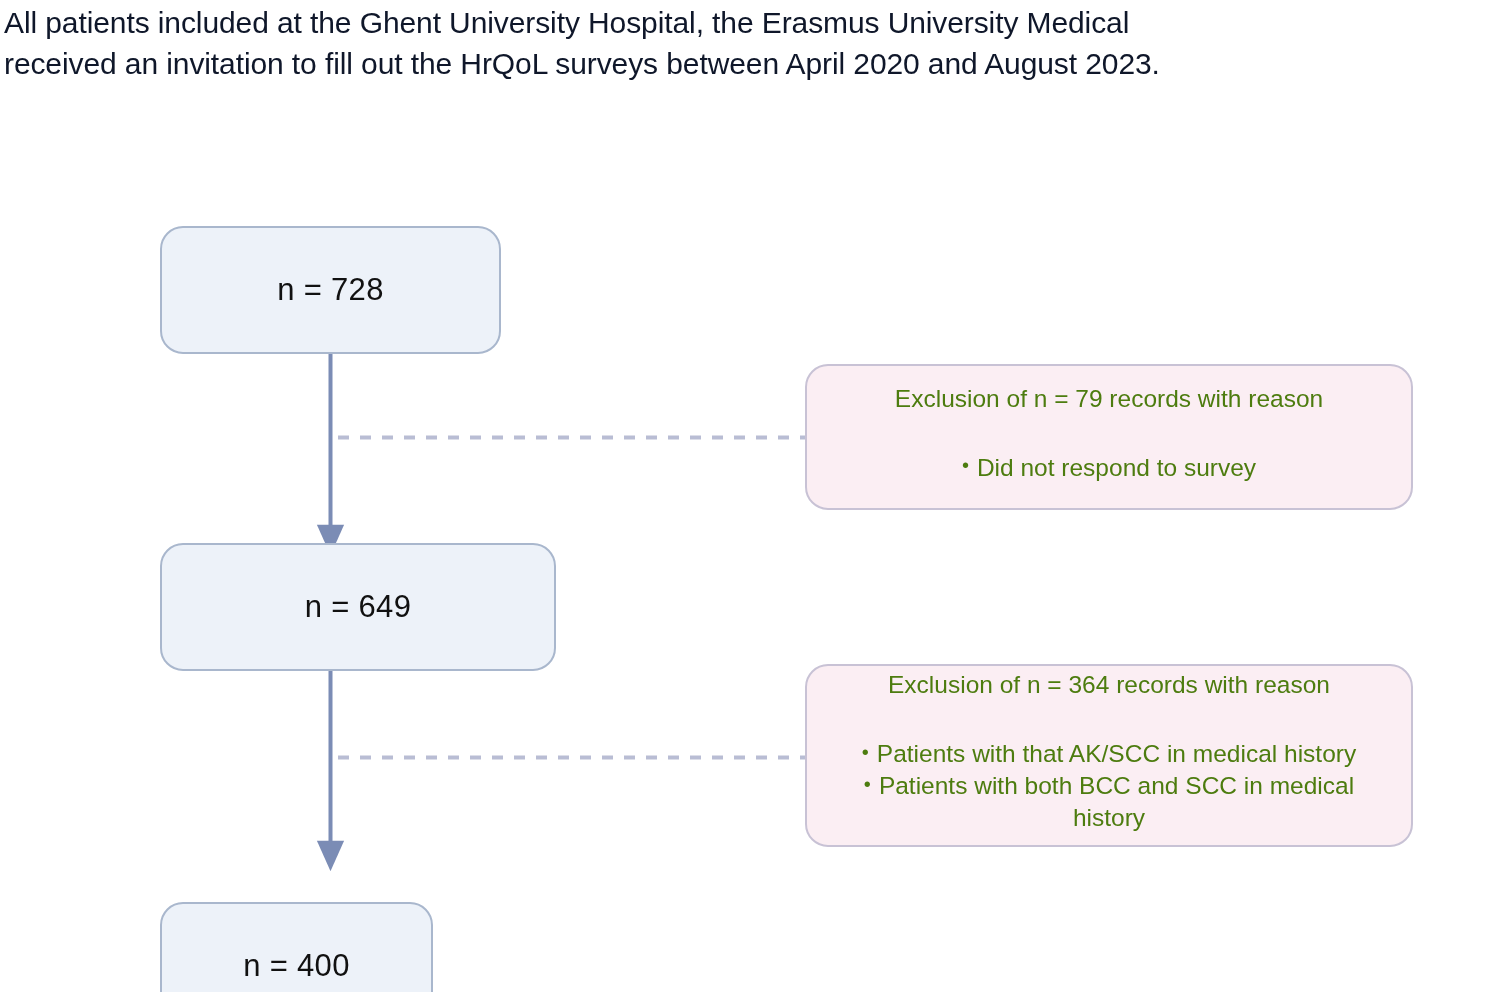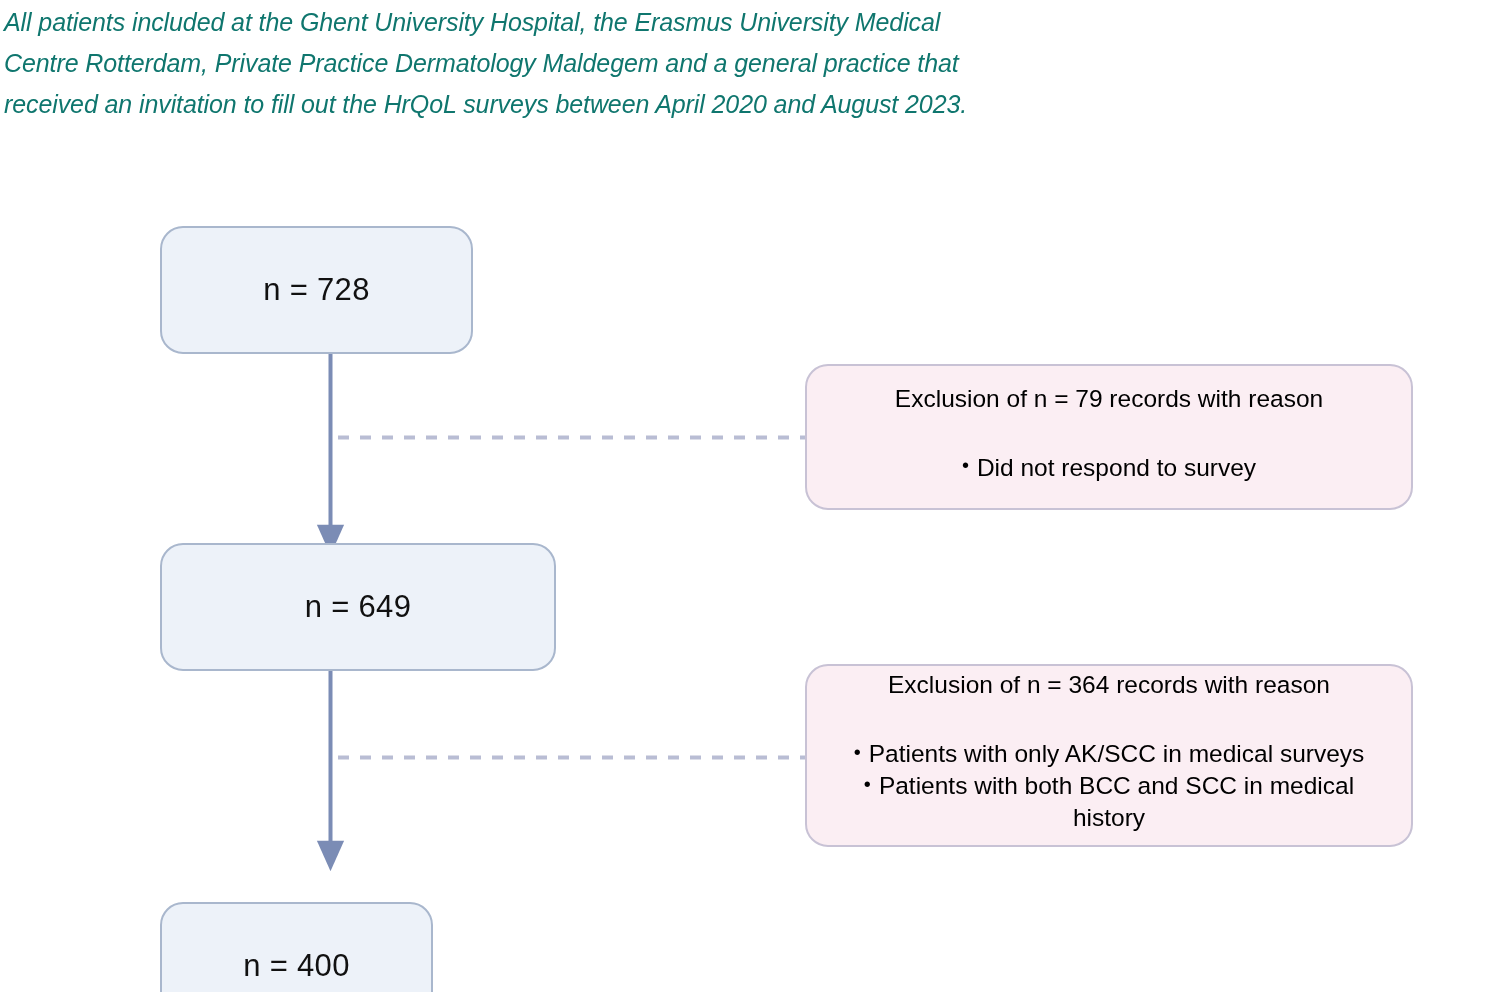--- a/index.html
+++ b/index.html
@@ -15,24 +15,23 @@
     font-family: "Liberation Sans", sans-serif;
     -webkit-font-smoothing: antialiased;
   }
 
   
   #caption {
     position: absolute;
     left: 4px;
     top: 2px;
     width: 1492px;
-    font-style: italic;
-    font-size: 25px;
+    font-size: 30px;
     line-height: 41px;
-    color: #0f766e;
+    color: #0f172a;
     letter-spacing: -0.1px;
   }
   #caption .cap-line { display: block; white-space: nowrap; }
 
   
   #flow {
     position: absolute;
     left: 0;
     top: 0;
     width: 1499px;
@@ -62,21 +61,21 @@
     border-radius: 23px;
     font-size: 31px;
     color: #111111;
     letter-spacing: 0.3px;
   }
   .node-exclusion {
     background: #fbeef3;
     border: 2px solid #c8c2d5;
     border-radius: 23px;
     font-size: 24.5px;
-    color: #000000;
+    color: #4d7c0f;
     line-height: 32px;
     flex-direction: column;
     padding: 6px 16px;
     gap: 29px;
   }
   .excl-head { display: block; }
   .excl-list {
     list-style: none;
     margin: 8px;
     padding: 0;
@@ -89,32 +88,31 @@
   }
   .excl-list li .bullet-dot {
     font-size: 20px;
     line-height: 1;
     vertical-align: 0.16em;
     margin-right: 8px;
   }
   .excl-list li .li-text { display: inline; }
 
   
-  #node-728  { left: 160px; top: 226px; width: 313px; height: 128px; }
+  #node-728  { left: 160px; top: 226px; width: 341px; height: 128px; }
   #node-649  { left: 160px; top: 543px; width: 396px; height: 128px; }
   #node-400  { left: 160px; top: 902px; width: 273px; height: 128px; }
   #node-excl-1 { left: 805px; top: 364px; width: 608px; height: 146px; }
   #node-excl-2 { left: 805px; top: 664px; width: 608px; height: 183px; }
 </style>
 </head>
 <body>
 
 <div id="caption">
   <span class="cap-line">All patients included at the Ghent University Hospital, the Erasmus University Medical</span>
-  <span class="cap-line">Centre Rotterdam, Private Practice Dermatology Maldegem and a general practice that</span>
   <span class="cap-line">received an invitation to fill out the HrQoL surveys between April 2020 and August 2023.</span>
 </div>
 
 <div id="flow">
 
   <svg id="connectors" viewBox="0 0 1499 992" width="1499" height="992">
     <defs>
       <marker id="arrowhead" markerWidth="8" markerHeight="8" refX="4.2" refY="4" orient="auto" markerUnits="strokeWidth">
         <path d="M 0.4 0.6 L 8 4 L 0.4 7.4 Z" fill="#7b8cb5"></path>
       </marker>
@@ -147,21 +145,21 @@
       <li>
         <span class="bullet-dot">•</span><span class="li-text">Did not respond to survey</span>
       </li>
     </ul>
   </div>
 
   <div class="node node-exclusion" id="node-excl-2">
     <span class="excl-head">Exclusion of n = 364 records with reason</span>
     <ul class="excl-list">
       <li>
-        <span class="bullet-dot">•</span><span class="li-text">Patients with only AK/SCC in medical surveys</span>
+        <span class="bullet-dot">•</span><span class="li-text">Patients with that AK/SCC in medical history</span>
       </li>
       <li>
         <span class="bullet-dot">•</span><span class="li-text">Patients with both BCC and SCC in medical history</span>
       </li>
     </ul>
   </div>
 
 </div>
 
 </body></html>

